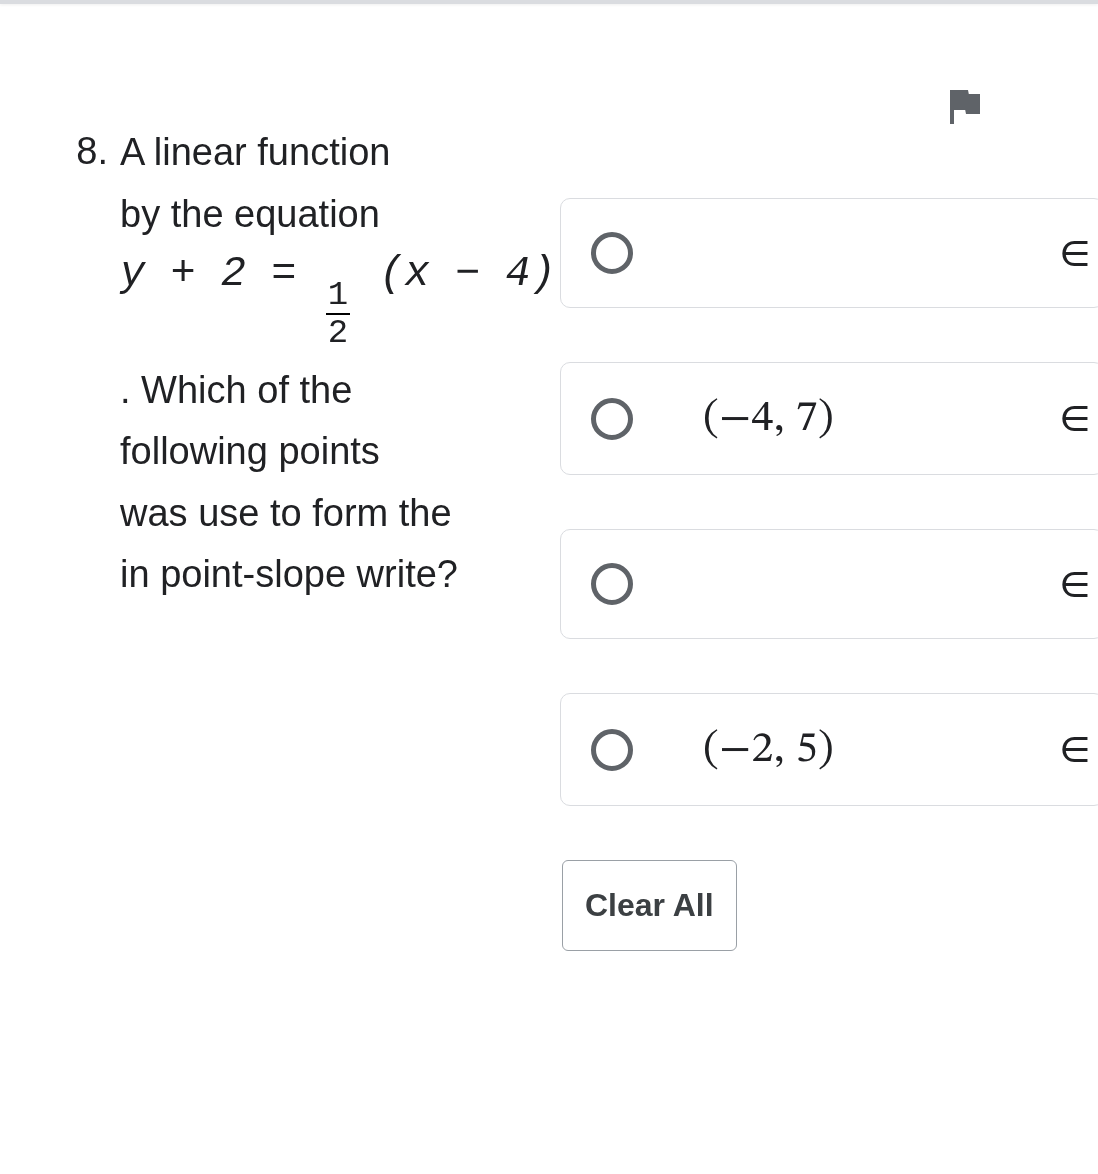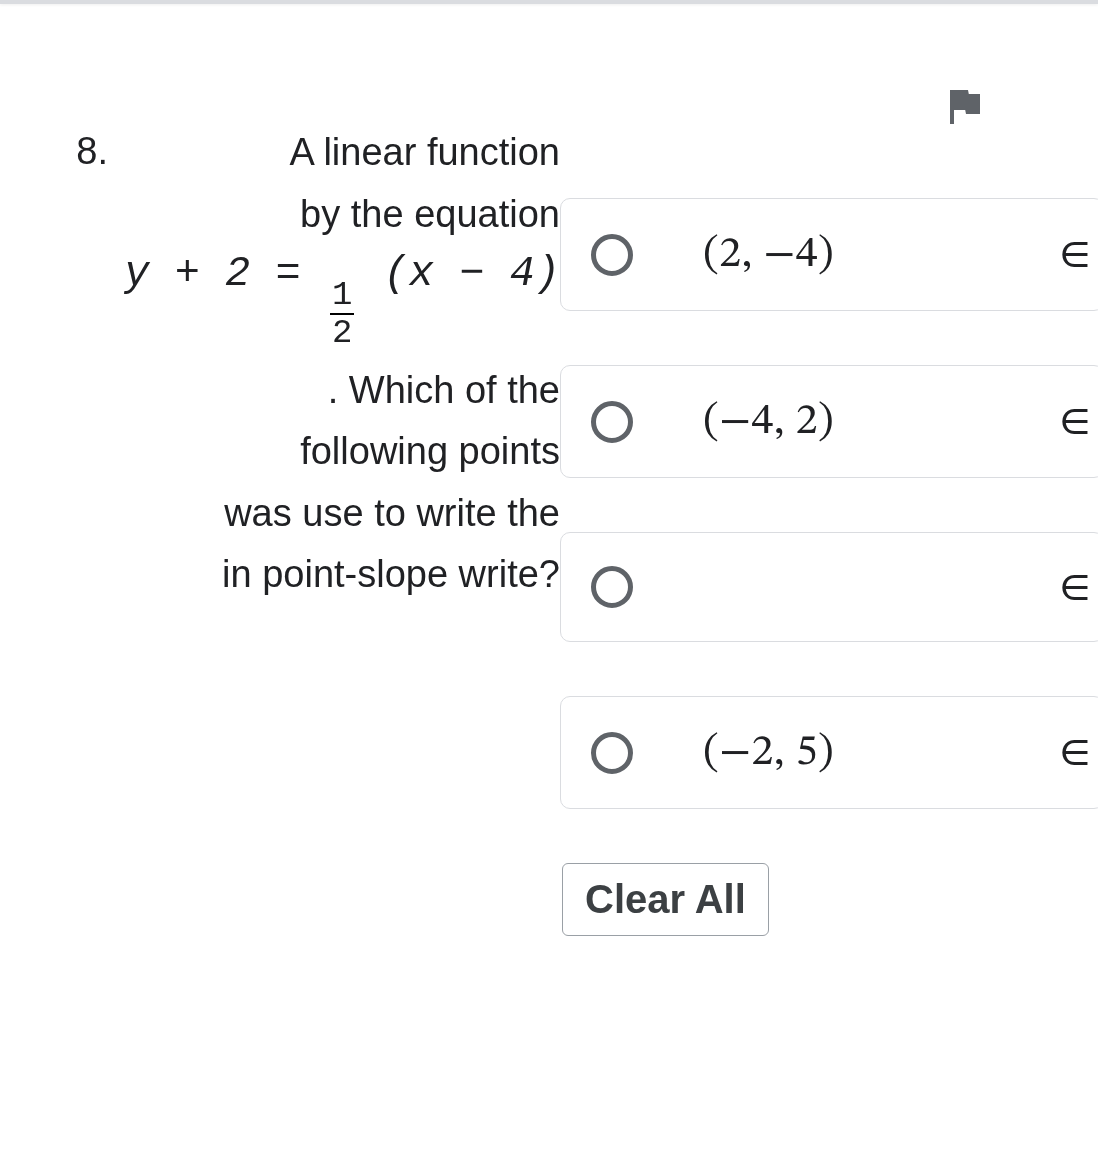--- a/index.html
+++ b/index.html
@@ -33,21 +33,20 @@
     font-size: 38px;
     width: 60px;
     text-align: right;
     padding-right: 12px;
     line-height: 1.55;
   }
   .question-col {
     width: 440px;
     font-size: 38px;
     line-height: 1.62;
-    text-align: right;
   }
   .question-text-line { }
   .math-line {
     font-family: Liberation Mono, monospace;
     font-style: italic;
     font-size: 42px;
     line-height: 1.2;
     margin: 4px 0 10px 0;
     white-space: nowrap;
   }
@@ -107,22 +106,22 @@
     right: 12px;
   }
   .options-wrap {
     margin-top: 76px;
     margin-right: -6px;
   }
   .clear-btn {
     display: inline-block;
     border: 1px solid #9aa0a6;
     border-radius: 6px;
-    padding: 13px 22px;
-    font-size: 40px;
+    padding: 26px 22px;
+    font-size: 32px;
     font-weight: 600;
     color: #3c4043;
     background: #fff;
     cursor: pointer;
   }
   .clear-wrap {
     margin-top: 10px;
     margin-left: 2px;
   }
 </style>
@@ -142,42 +141,41 @@
       <div class="math-line">
         <span>y + 2 =</span>
         <span class="frac">
           <span class="top">1</span>
           <span class="bot">2</span>
         </span>
         <span>(x − 4)</span>
       </div>
       <div class="question-text-line">. Which of the</div>
       <div class="question-text-line">following points</div>
-      <div class="question-text-line">was use to write the</div>
+      <div class="question-text-line">was use to form the</div>
       <div class="question-text-line">in point-slope write?</div>
     </div>
 
     <div class="answers-col">
       <div class="flag">
         <svg width="48" height="48" viewBox="0 0 24 24" fill="#5f6368">
           <path d="M14.4 6L14 4H5v17h2v-7h5.6l.4 2h7V6z"></path>
         </svg>
       </div>
 
       <div class="options-wrap">
 
         <div class="option">
           <div class="radio"></div>
-          <div class="opt-label">(2, −4)</div>
           <div class="opt-trail">∈</div>
         </div>
 
         <div class="option">
           <div class="radio"></div>
-          <div class="opt-label">(−4, 2)</div>
+          <div class="opt-label">(−4, 7)</div>
           <div class="opt-trail">∈</div>
         </div>
 
         <div class="option">
           <div class="radio"></div>
           <div class="opt-trail">∈</div>
         </div>
 
         <div class="option">
           <div class="radio"></div>

